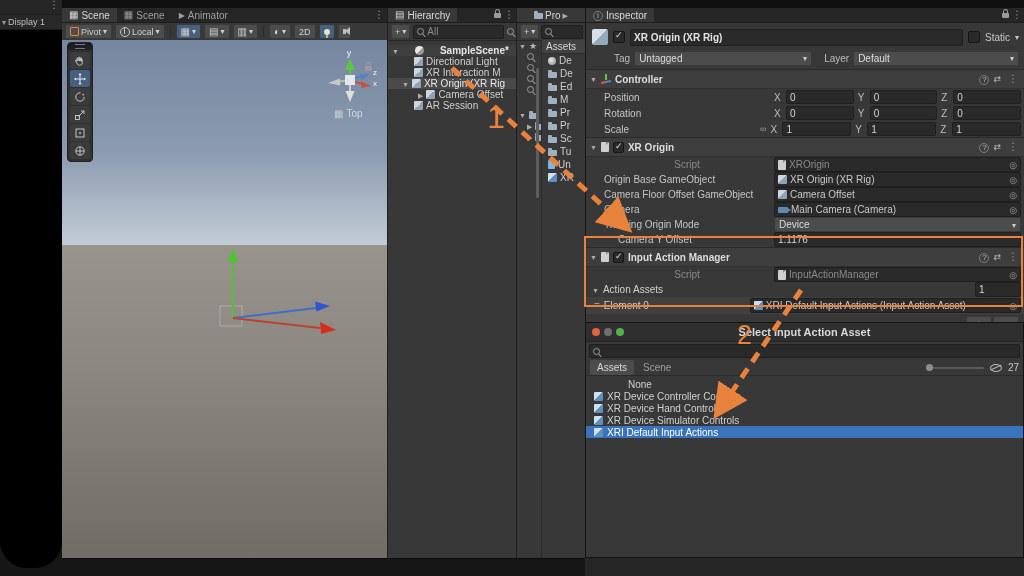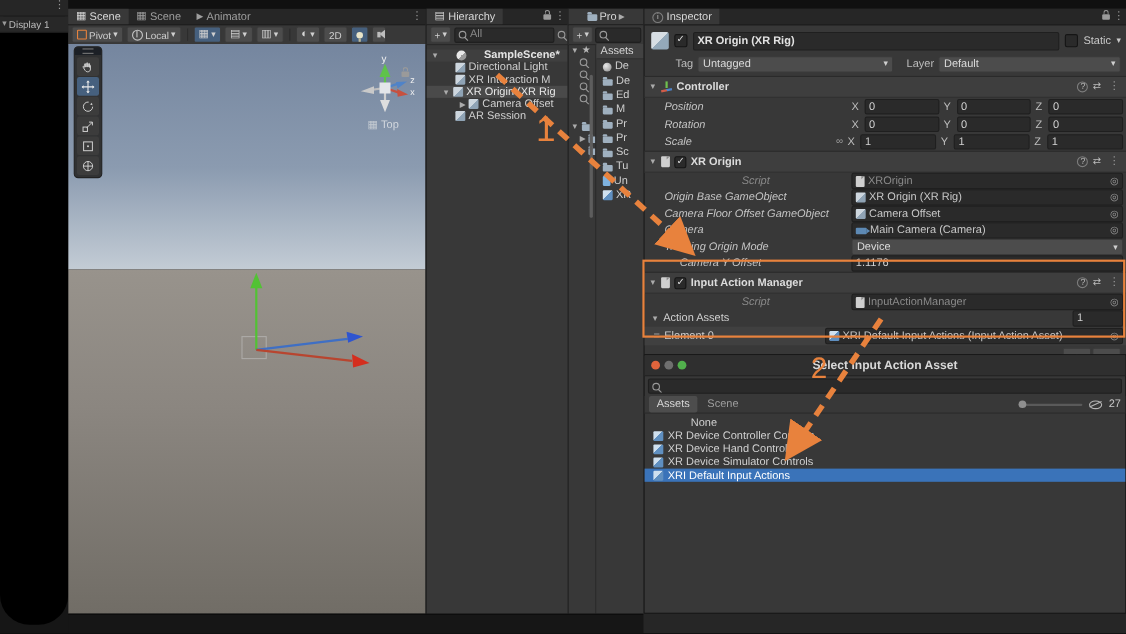--- a/index.html
+++ b/index.html
@@ -62,21 +62,21 @@
   .globe-ic{width:8px;height:8px;border:1px solid #c5c5c5;border-radius:50%;position:relative;display:inline-block;}
   .globe-ic::after{content:"";position:absolute;left:3px;top:0;width:1px;height:6px;background:#c5c5c5;}
   .axis3-ic{width:10px;height:10px;position:relative;flex:none;}
   .axis3-ic::before{content:"";position:absolute;left:4px;top:0;width:2px;height:6px;background:#6fbf4e;}
   .axis3-ic::after{content:"";position:absolute;left:0;bottom:1px;width:10px;height:2px;background:linear-gradient(90deg,#d05c49 50%,#4f83c8 50%);transform:rotate(-12deg);}
   
   .h-row{display:flex;align-items:center;gap:3px;height:11px;padding-left:4px;color:#cfcfcf;white-space:nowrap;overflow:hidden;}
   .comp-header{background:#3e3e3e;border-top:1px solid #2a2a2a;border-bottom:1px solid #303030;height:18px;display:flex;align-items:center;gap:4px;padding:0 4px;}
   .comp-title{font-weight:bold;color:#dcdcdc;font-size:10px;flex:1;}
   .insp-row{display:flex;align-items:center;gap:4px;padding:0 4px 0 18px;height:16px;}
-  .insp-label{width:166px;flex:none;color:#c4c4c4;white-space:nowrap;overflow:hidden;font-style:italic;}
+  .insp-label{width:166px;flex:none;color:#c4c4c4;white-space:nowrap;overflow:hidden;}
   .vec .axl{width:8px;color:#bdbdbd;flex:none;}
   .vec .field{flex:1;}
   .objfield{flex:1;display:flex;align-items:center;gap:3px;background:#2a2a2a;border:1px solid #1f1f1f;border-radius:2px;height:13px;padding:0 3px;overflow:hidden;white-space:nowrap;}
   .objfield .ic-picker{margin-left:auto;}
   .grey{color:#8a8a8a;text-align:center;}
   
   .pl-row{display:flex;align-items:center;gap:4px;height:12px;padding:0 8px;color:#d0d0d0;white-space:nowrap;overflow:hidden;}
   .pl-row.sel{background:#3a73b9;color:#fff;}
   
   .overlay{position:absolute;left:0;top:0;width:1024px;height:576px;pointer-events:none;z-index:50;}

